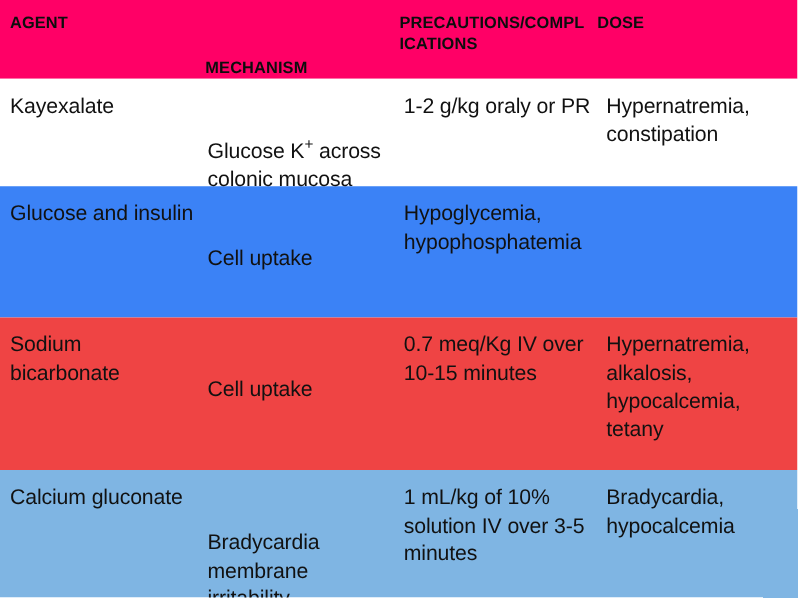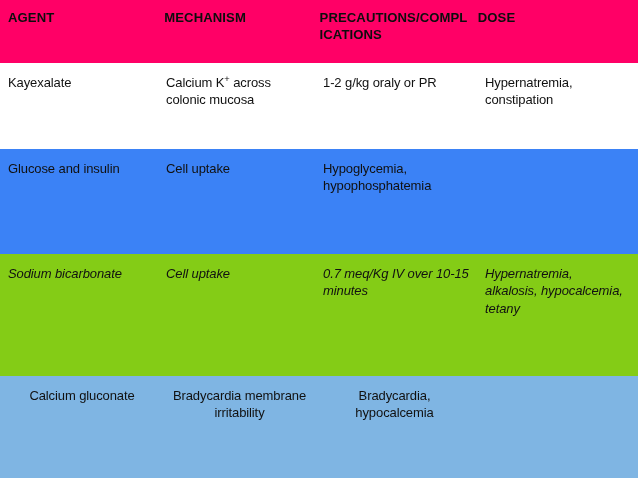--- a/index.html
+++ b/index.html
@@ -25,50 +25,50 @@
     display: flex;
     width: 638px;
     box-sizing: border-box;
     align-items: flex-start;
   }
 
   
   .cell {
     box-sizing: border-box;
     padding: 11px 10px 0 0;
-    font-size: 13px;
+    font-size: 17px;
     line-height: 1.33;
     color: #111111;
     letter-spacing: -0.1px;
     word-wrap: break-word;
     overflow: hidden;
   }
   .c0 { width: 166px; padding-left: 8px; }
-  .c1 { width: 157px; padding-left: 0px; }
+  .c1 { width: 157px; padding-left: 0px; margin-top: 36px; }
   .c2 { width: 162px; padding-left: 0px; }
   .c3 { width: 153px; padding-left: 0px; }
 
   
   .row-header {
     background: #ff0066;
     height: 63px;
   }
   .row-header .cell {
     font-weight: bold;
     font-size: 13.1px;
     letter-spacing: 0.1px;
     padding-top: 9px;
     color: #0d0d0d;
   }
   .row-header .c3 { width: 160px; }
 
   .row-1 { background: #ffffff; height: 86px; }
   .row-2 { background: #3b82f6; height: 105px; }
-  .row-3 { background: #84cc16; height: 122px; font-style: italic; }
-  .row-4 { background: #7fb5e3; height: 102px; text-align: center; }
+  .row-3 { background: #ef4444; height: 122px; }
+  .row-4 { background: #7fb5e3; height: 102px; }
 
   sup {
     font-size: 0.72em;
     vertical-align: super;
     line-height: 0;
   }
 </style>
 </head>
 <body>
 
@@ -76,37 +76,38 @@
 
   <div class="row row-header">
     <div class="cell c0">AGENT</div>
     <div class="cell c1">MECHANISM</div>
     <div class="cell c3">PRECAUTIONS/COMPLICATIONS</div>
     <div class="cell c2">DOSE</div>
   </div>
 
   <div class="row row-1">
     <div class="cell c0">Kayexalate</div>
-    <div class="cell c1"><span>Calcium K</span><sup>+</sup><span> across colonic mucosa</span></div>
+    <div class="cell c1"><span>Glucose K</span><sup>+</sup><span> across colonic mucosa</span></div>
     <div class="cell c2">1-2 g/kg oraly or PR</div>
     <div class="cell c3">Hypernatremia, constipation</div>
   </div>
 
   <div class="row row-2">
     <div class="cell c0">Glucose and insulin</div>
     <div class="cell c1">Cell uptake</div>
     <div class="cell c3">Hypoglycemia, hypophosphatemia</div>
   </div>
 
   <div class="row row-3">
     <div class="cell c0">Sodium bicarbonate</div>
     <div class="cell c1">Cell uptake</div>
     <div class="cell c2">0.7 meq/Kg IV over 10-15 minutes</div>
     <div class="cell c3">Hypernatremia, alkalosis, hypocalcemia, tetany</div>
   </div>
 
   <div class="row row-4">
     <div class="cell c0">Calcium gluconate</div>
     <div class="cell c1">Bradycardia membrane irritability</div>
+    <div class="cell c2">1 mL/kg of 10% solution IV over 3-5 minutes</div>
     <div class="cell c3">Bradycardia, hypocalcemia</div>
   </div>
 
 </div>
 
 </body></html>

